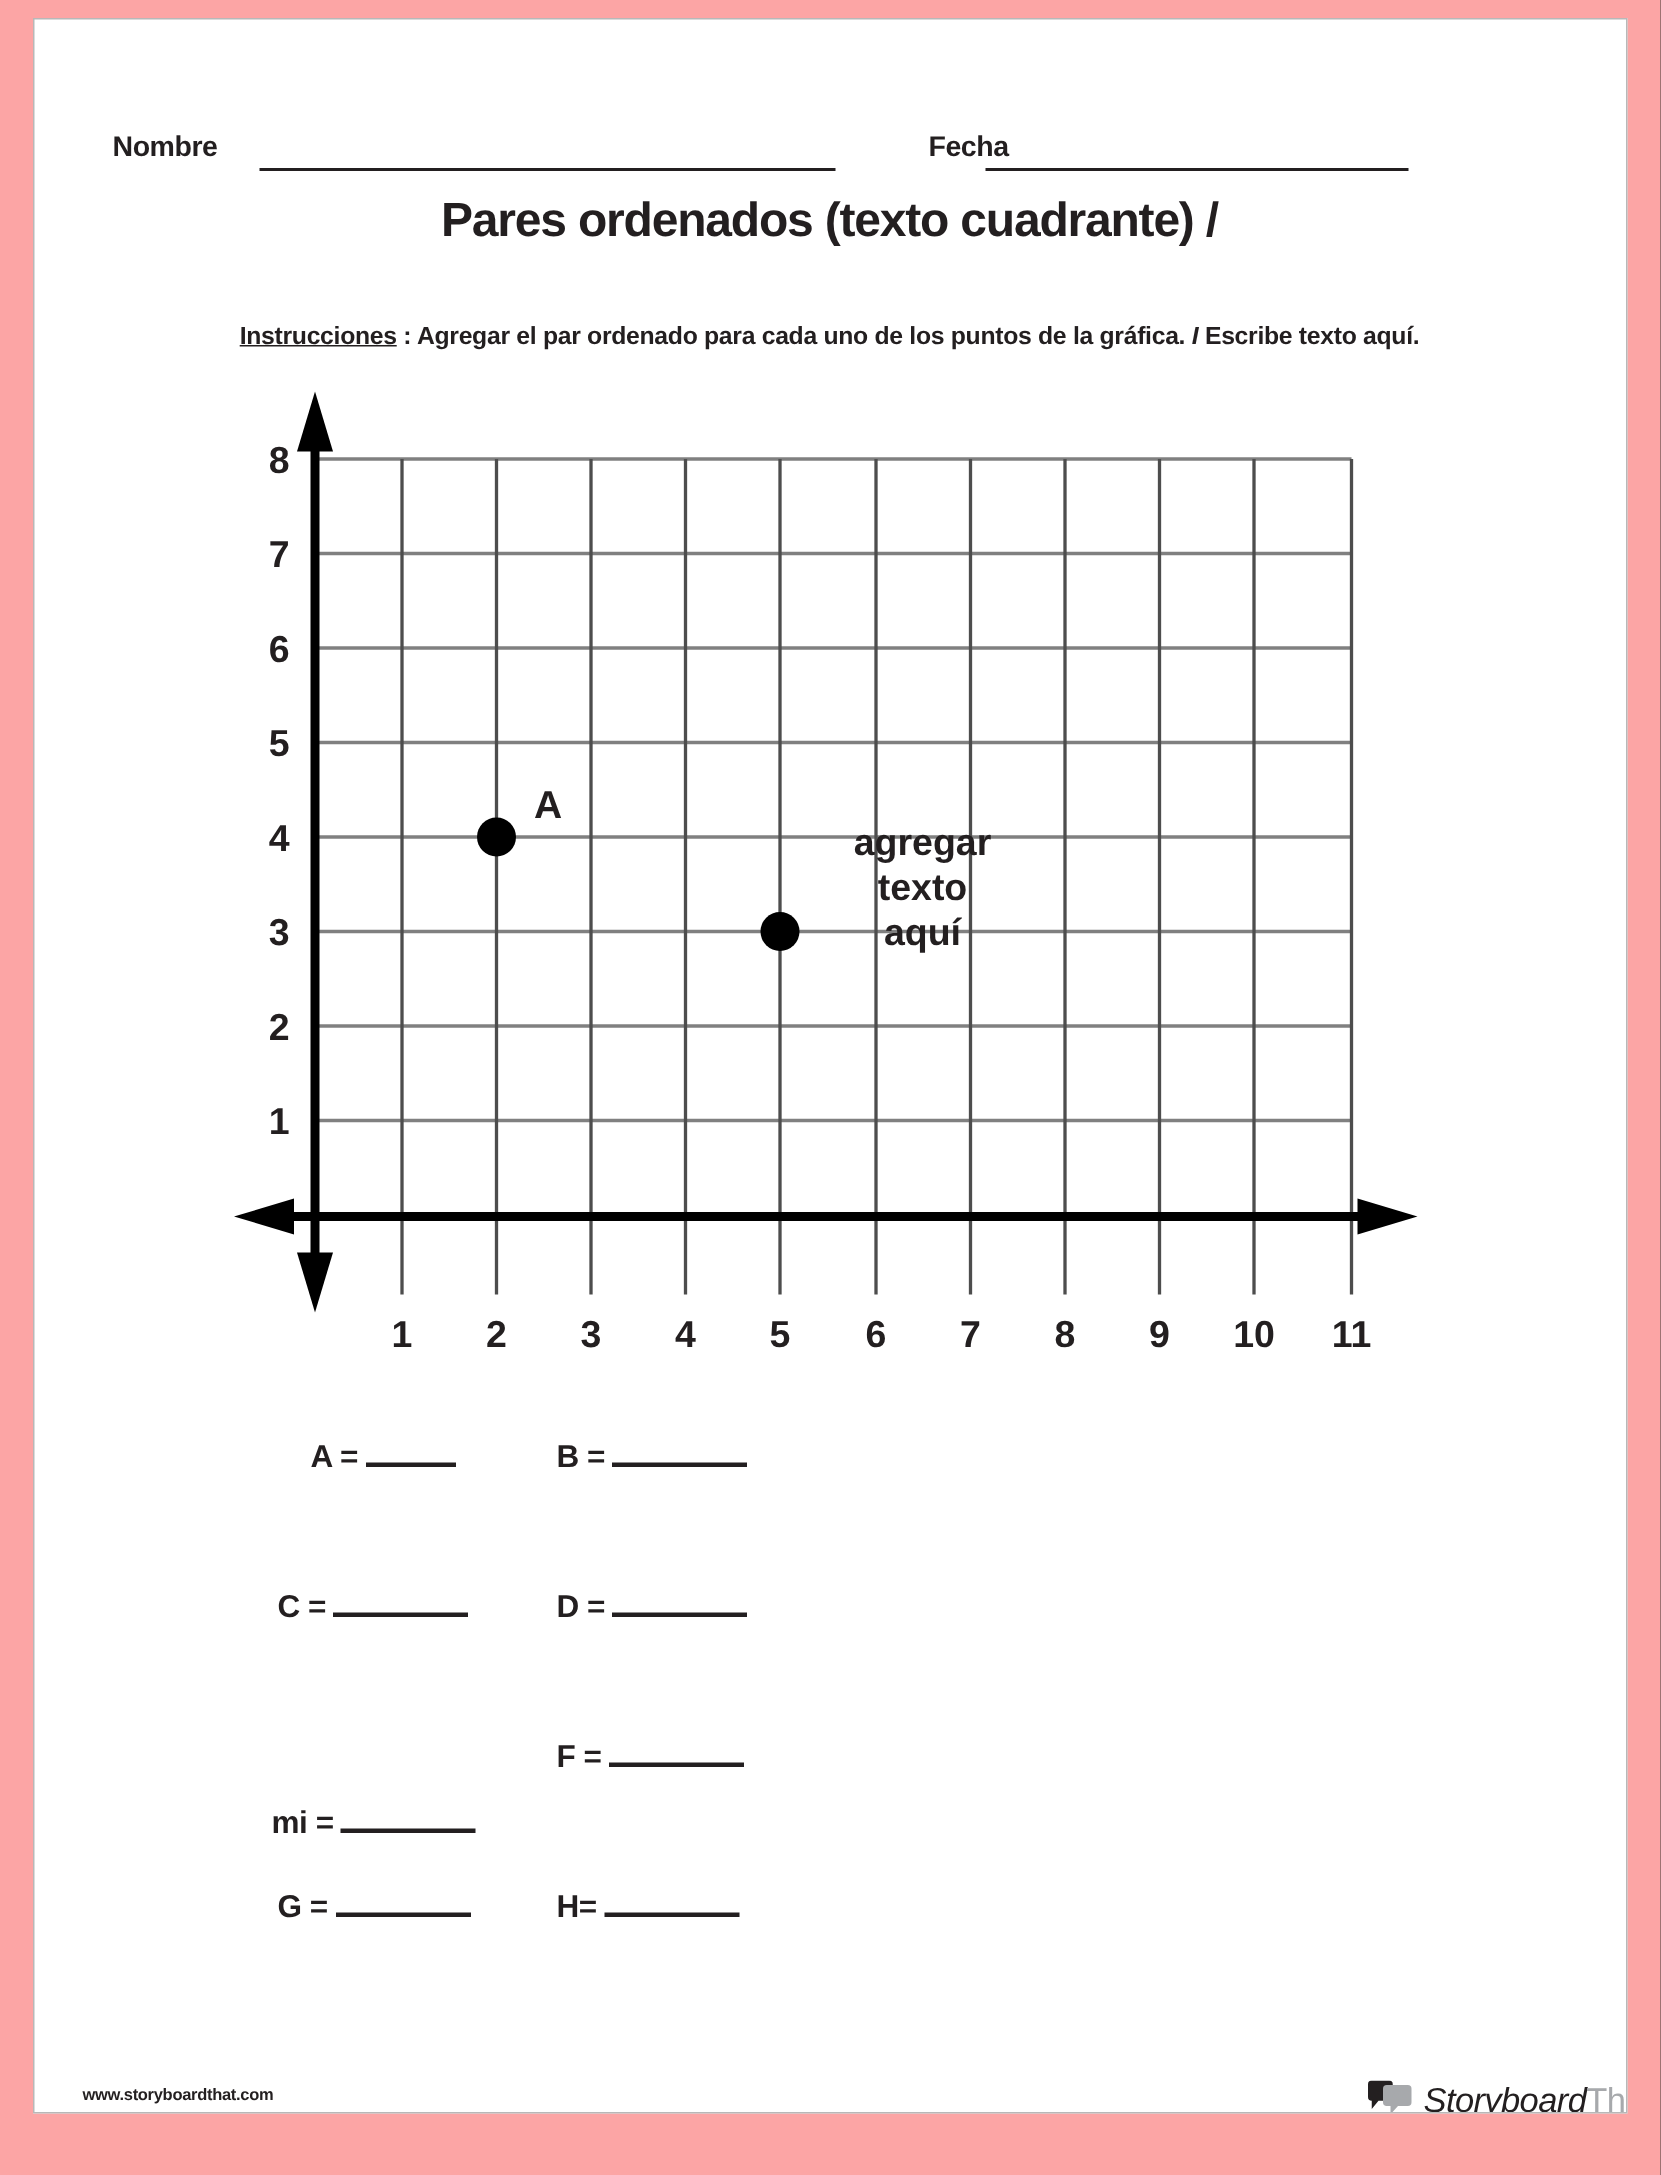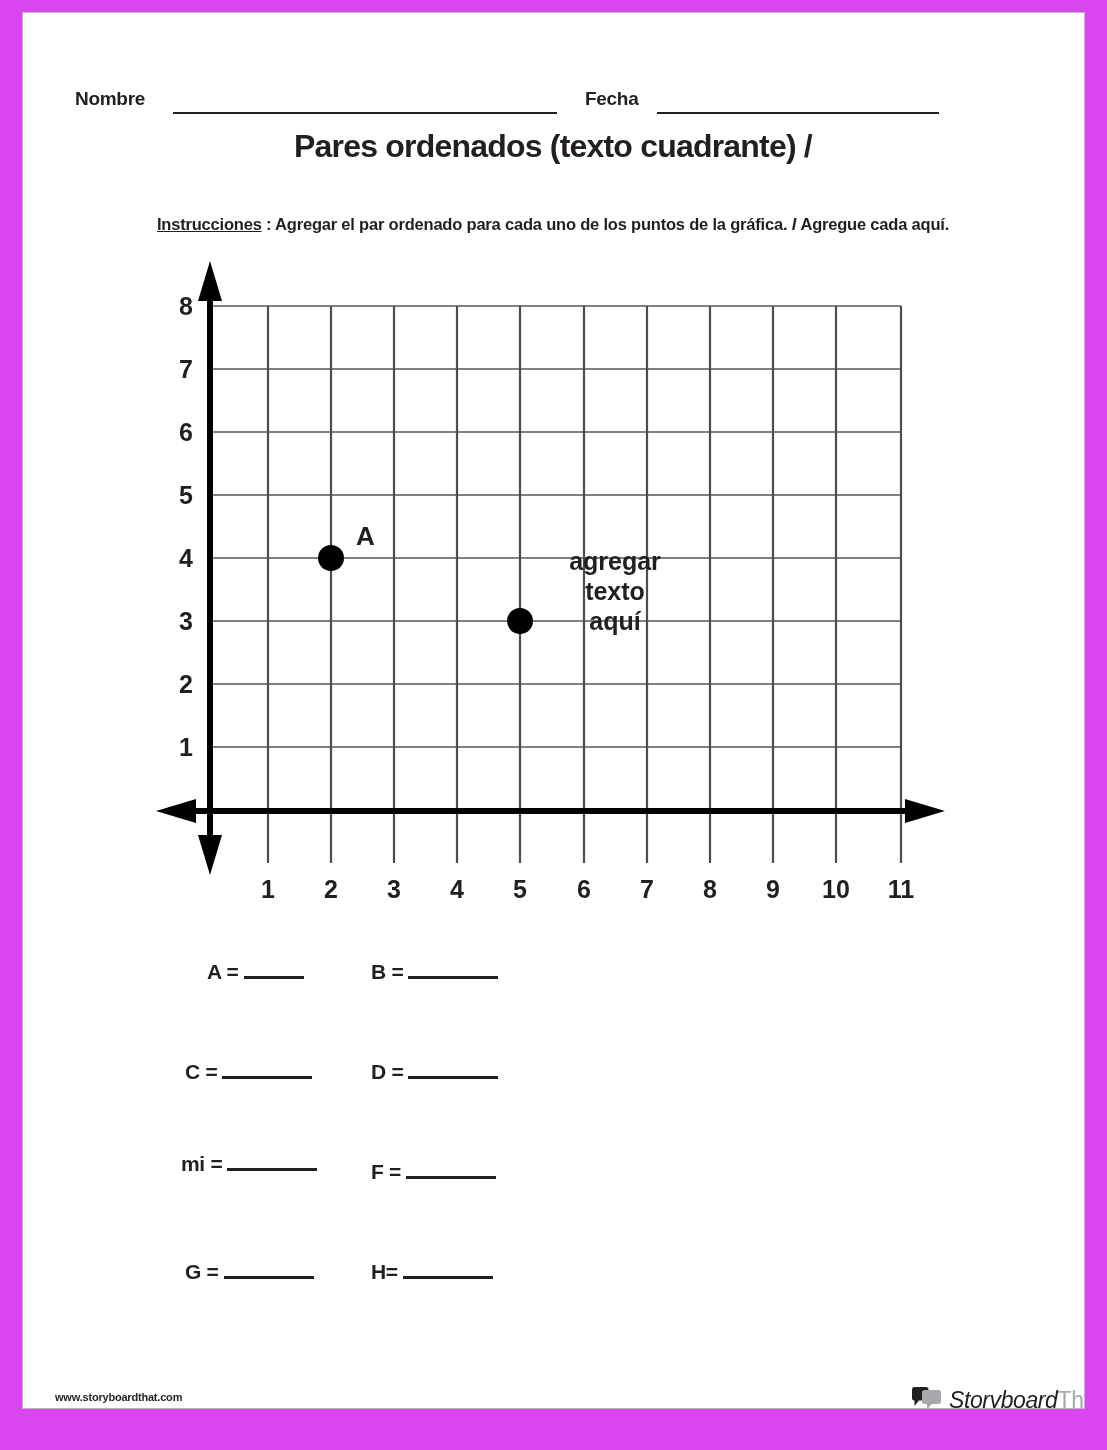--- a/index.html
+++ b/index.html
@@ -13,21 +13,21 @@
     font-family: "Liberation Sans", sans-serif;
     -webkit-font-smoothing: antialiased;
   }
 
   
   #page-frame {
     position: absolute;
     left: 0; top: 0;
     width: 1107px;
     height: 1450px;
-    background: #d946ef;
+    background: #fca5a5;
     overflow: hidden;
   }
   #paper {
     position: absolute;
     left: 22px;
     top: 12px;
     width: 1063px;
     height: 1397px;
     background: #ffffff;
     border: 1px solid #b8b8b8;
@@ -38,21 +38,21 @@
   
   .hdr-label {
     position: absolute;
     font-weight: bold;
     font-size: 19px;
     color: #231f20;
     letter-spacing: -0.3px;
     white-space: nowrap;
   }
   #name-label { left: 52px; top: 75px; }
-  #date-label { left: 562px; top: 75px; }
+  #date-label { left: 596px; top: 75px; }
 
   .hdr-rule {
     position: absolute;
     height: 0;
     border-bottom: 2px solid #231f20;
   }
   #name-rule { left: 150px; top: 99px; width: 384px; }
   #date-rule { left: 634px; top: 99px; width: 282px; }
 
   
@@ -160,21 +160,21 @@
     <div class="hdr-label" id="name-label">Nombre</div>
     <div class="hdr-rule" id="name-rule"></div>
 
     <div class="hdr-label" id="date-label">Fecha</div>
     <div class="hdr-rule" id="date-rule"></div>
 
     <div id="title-block">
       <div class="title-line">Pares ordenados (texto cuadrante) /</div>
     </div>
 
-    <div id="instructions"><span class="lead">Instrucciones</span><span class="body-text"> : </span><span class="body-text">Agregar el par ordenado para cada uno de los puntos de la gráfica.</span><span class="sep"> I </span><span class="body-text">Agregue cada aquí.</span></div>
+    <div id="instructions"><span class="lead">Instrucciones</span><span class="body-text"> : </span><span class="body-text">Agregar el par ordenado para cada uno de los puntos de la gráfica.</span><span class="sep"> I </span><span class="body-text">Escribe texto aquí.</span></div>
 
     <div id="graph">
       <svg width="1063" height="1397" viewBox="0 0 1063 1397">
 
         <g stroke="#808080" stroke-width="2.2" fill="none">
           <line x1="187" y1="293" x2="878" y2="293"></line>
           <line x1="187" y1="356" x2="878" y2="356"></line>
           <line x1="187" y1="419" x2="878" y2="419"></line>
           <line x1="187" y1="482" x2="878" y2="482"></line>
           <line x1="187" y1="545" x2="878" y2="545"></line>
@@ -254,21 +254,21 @@
       <span>B =</span><span class="blank" style="width:90px;"></span>
     </div>
 
     <div class="ans" style="left:162px; top:1047px;">
       <span>C =</span><span class="blank" style="width:90px;"></span>
     </div>
     <div class="ans" style="left:348px; top:1047px;">
       <span>D =</span><span class="blank" style="width:90px;"></span>
     </div>
 
-    <div class="ans" style="left:158px; top:1139px;">
+    <div class="ans" style="left:158px; top:1191px;">
       <span>mi =</span><span class="blank" style="width:90px;"></span>
     </div>
     <div class="ans" style="left:348px; top:1147px;">
       <span>F =</span><span class="blank" style="width:90px;"></span>
     </div>
 
     <div class="ans" style="left:162px; top:1247px;">
       <span>G =</span><span class="blank" style="width:90px;"></span>
     </div>
     <div class="ans" style="left:348px; top:1247px;">

